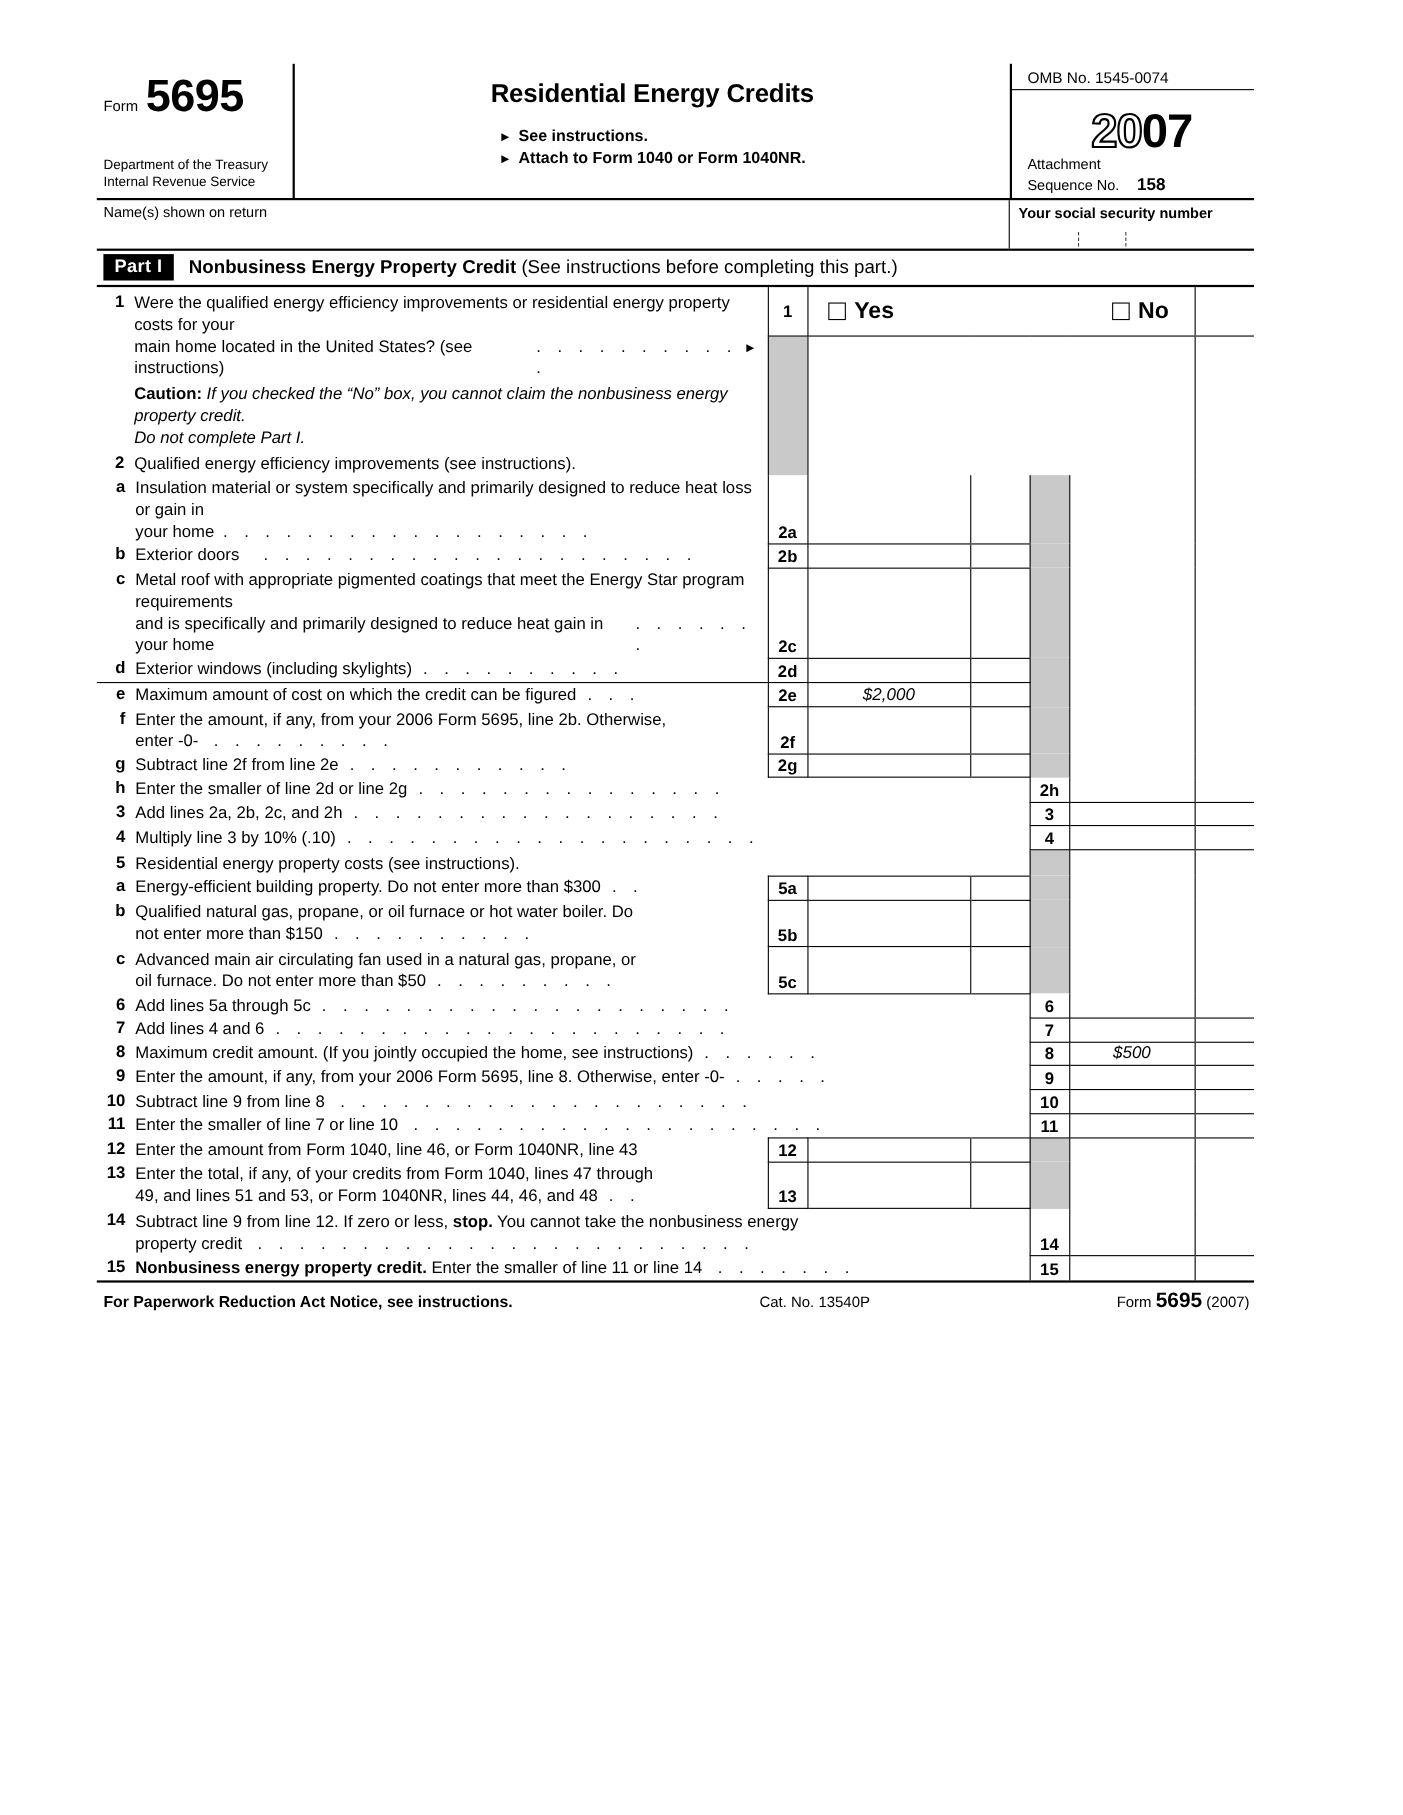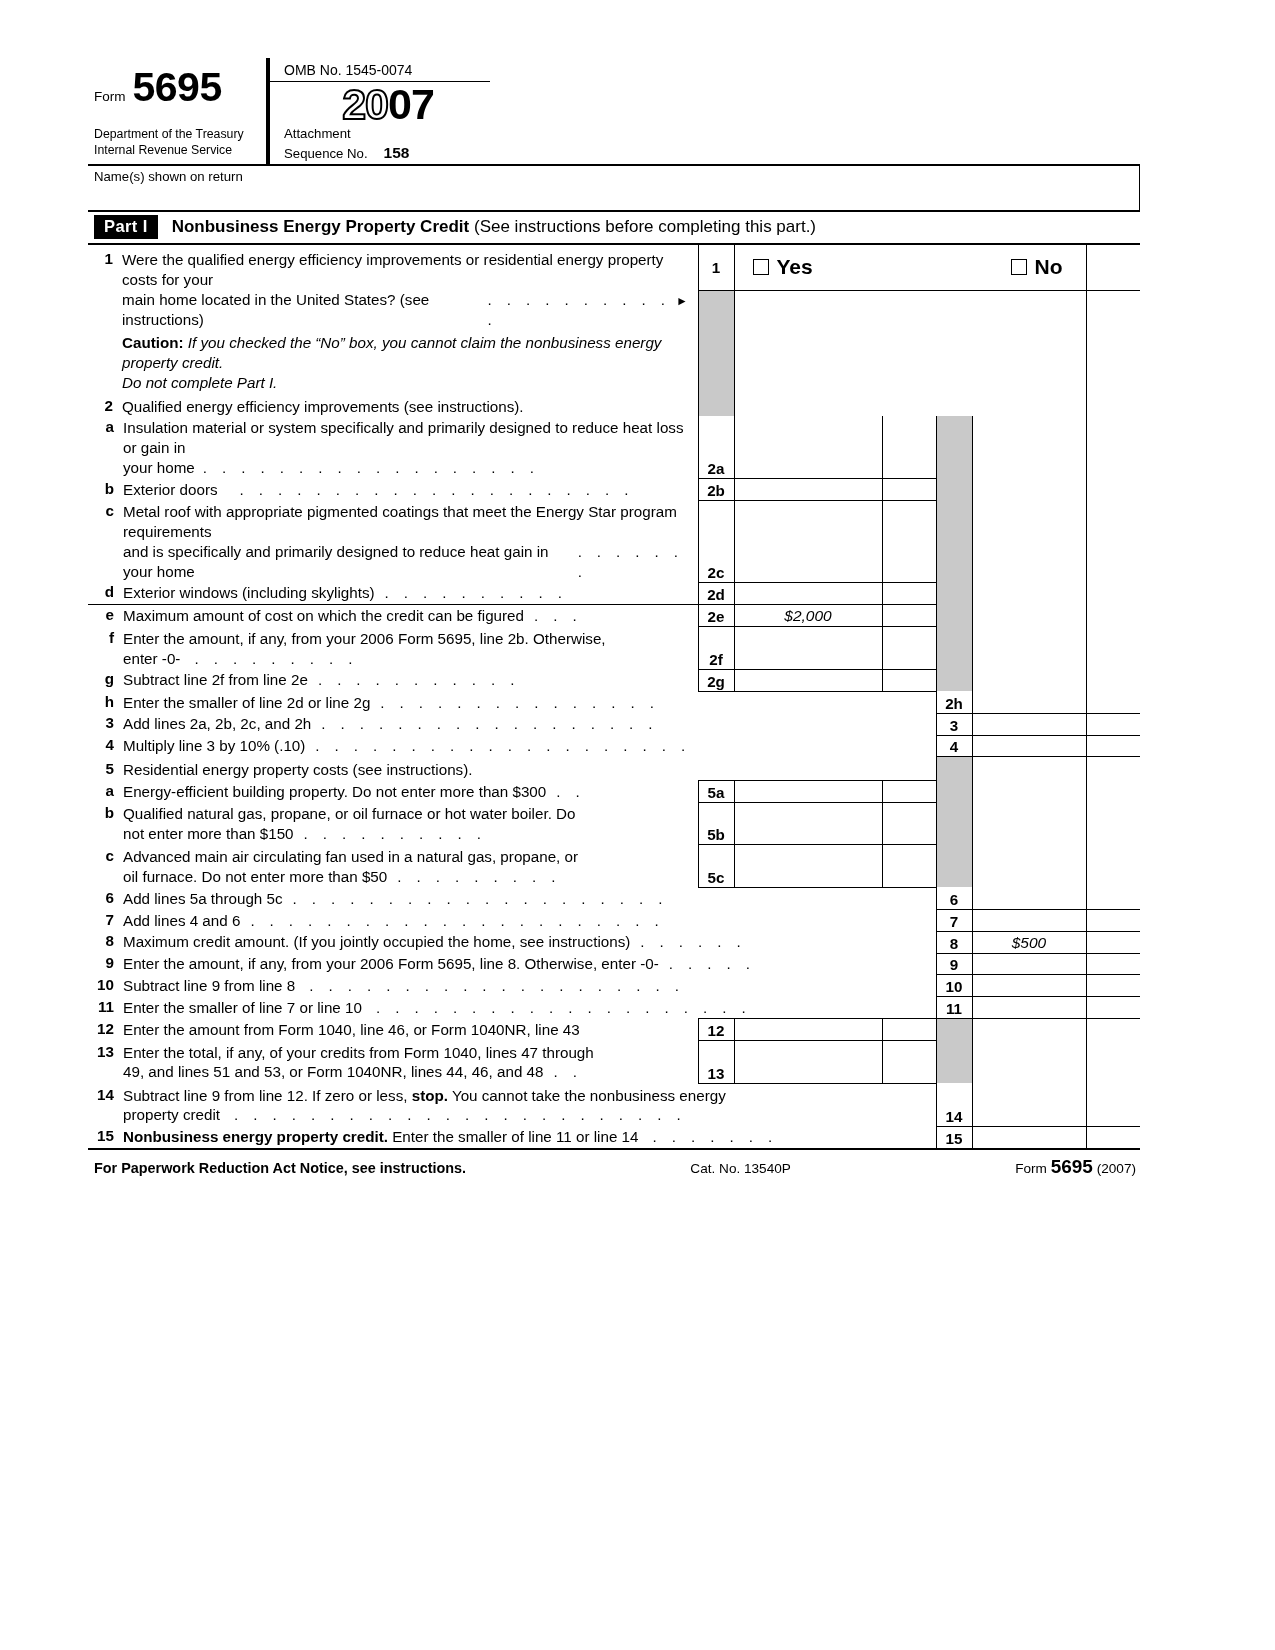--- a/index.html
+++ b/index.html
@@ -31,21 +31,21 @@
   .dept { font-size: 12.3px; line-height: 1.28; margin-bottom: 2px; }
 
   .hdr-mid { flex: 1; padding: 6px 0 6px 0; text-align: center; }
   .title { font-size: 23.5px; font-weight: bold; margin-top: 8px; letter-spacing: -0.2px;}
   .instr-lines { margin: 13px 0 0 0; display: inline-block; text-align: left; }
   .instr-line { font-size: 14.6px; font-weight: bold; margin: 4px 0; }
   .instr-line .arw { font-size: 12px; margin-right: 6px; }
 
   .hdr-right { width: 222px; border-left: 2.2px solid #000; }
   .omb { font-size: 14px; padding: 4px 0 3px 14px; border-bottom: 1.1px solid #000; }
-  .yrbox { padding: 1px 0 2px 0; position: relative; }
+  .yrbox { padding: 1px 0 2px 0; position: relative; margin-top: 16px; }
   .yr {
     text-align: center; font-size: 43px; font-weight: bold;
     line-height: 1.0; letter-spacing: -1px; padding-left: 16px;
   }
   .yr .hollow { color: #fff; -webkit-text-stroke: 2px #000; }
   .attach { font-size: 13.2px; padding-left: 14px; line-height: 1.26; }
   .attach .seq { display: flex; align-items: baseline; }
   .attach .seqno { font-weight: bold; font-size: 15.5px; margin-left: 16px; }
 
   
@@ -104,40 +104,58 @@
       <div class="formno">
         <span class="lbl">Form</span>
         <span class="num">5695</span>
       </div>
       <div class="dept">
         <div>Department of the Treasury</div>
         <div>Internal Revenue Service</div>
       </div>
     </div>
 
+    <div class="hdr-mid">
+      <div class="title">Residential Energy Credits</div>
+      <div class="instr-lines">
+        <div class="instr-line">
+          <span class="arw">►</span><span>See instructions.</span>
+        </div>
+        <div class="instr-line">
+          <span class="arw">►</span><span>Attach to Form 1040 or Form 1040NR.</span>
+        </div>
+      </div>
+    </div>
 
     <div class="hdr-right">
       <div class="omb">OMB No. 1545-0074</div>
       <div class="yrbox">
         <div class="yr"><span class="hollow">20</span><span>07</span></div>
         <div class="attach">
           <div>Attachment</div>
           <div class="seq">
             <span>Sequence No.</span>
             <span class="seqno">158</span>
           </div>
         </div>
       </div>
     </div>
   </div>
 
   <div class="namerow">
     <div class="namecell">
       <span>Name(s) shown on return</span>
       <div></div>
+    </div>
+    <div class="ssncell">
+      <span class="lbl">Your social security number</span>
+      <div class="ssn-ticks">
+            <i></i>
+            <i></i>
+          </div>
     </div>
   </div>
 
 
   <div class="partbar">
     <span class="partchip">Part I</span>
     <span class="parttitle"><b>Nonbusiness Energy Property Credit</b> <span>(See instructions before completing this part.)</span></span>
   </div>
 
   <table class="grid" style="width:1052px;">

